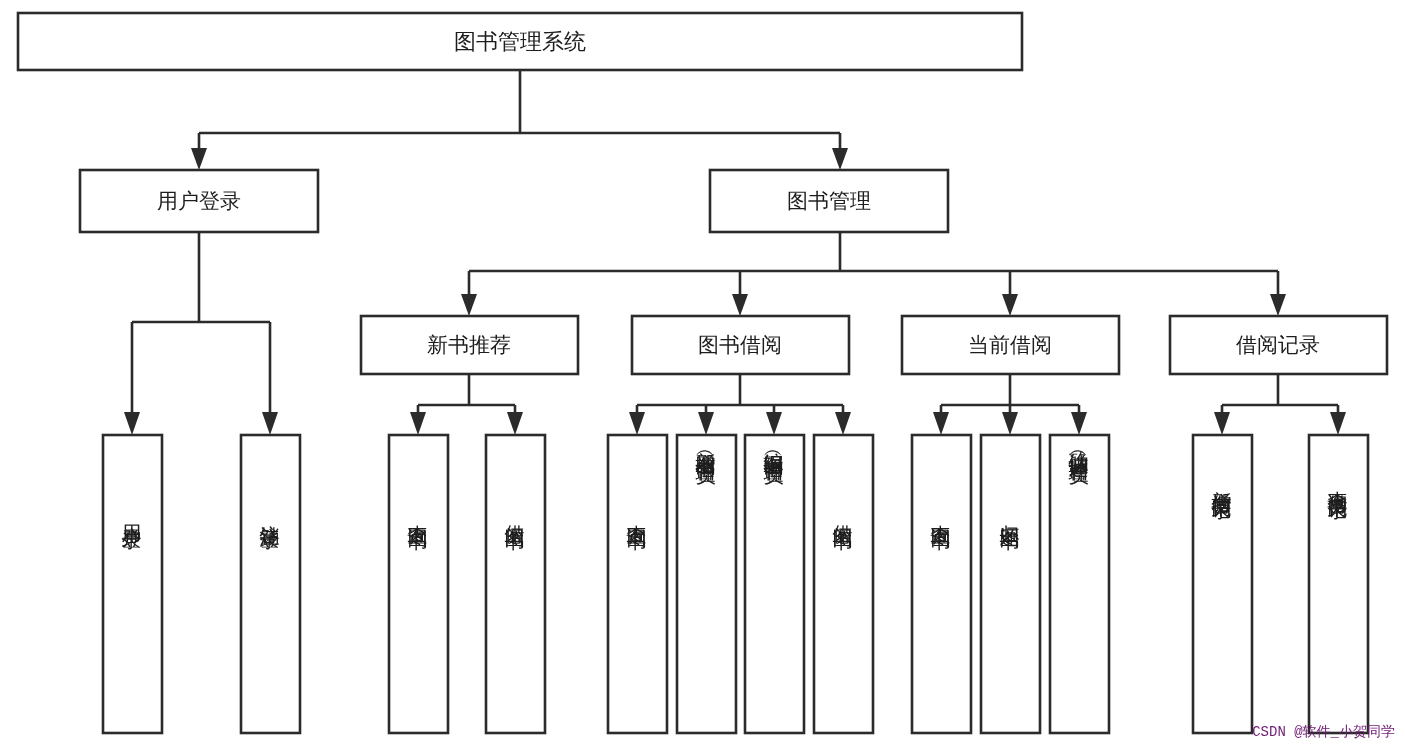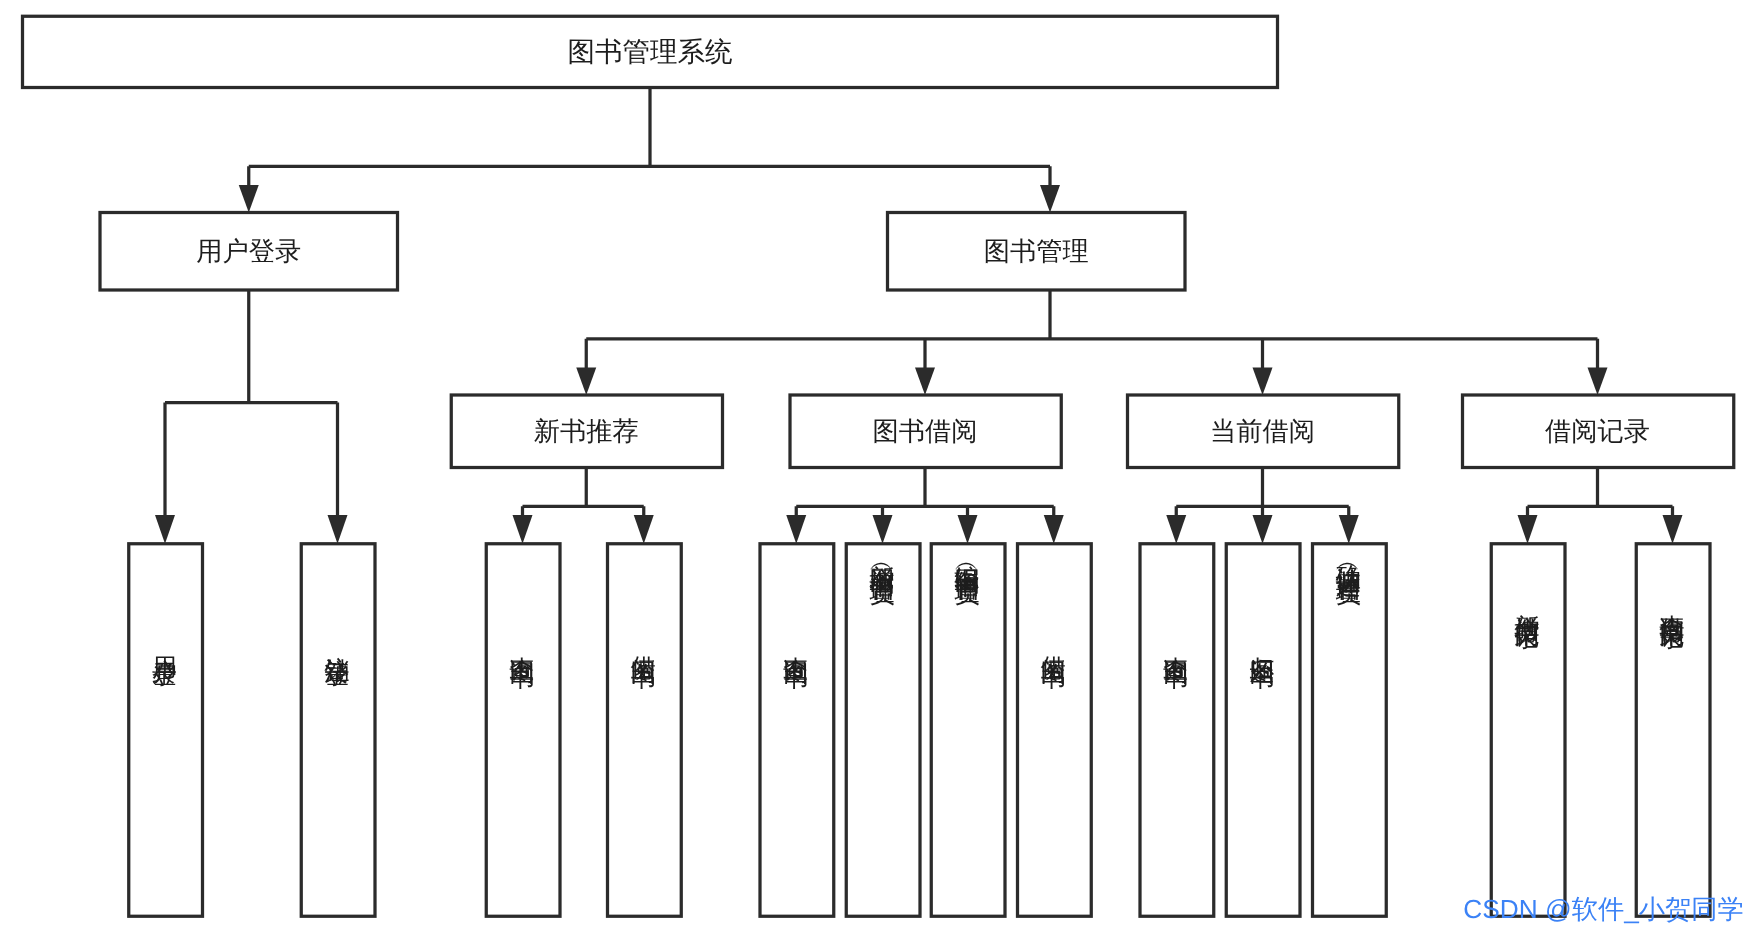--- a/index.html
+++ b/index.html
@@ -56,23 +56,23 @@
     writing-mode: vertical-rl;
     letter-spacing: 2px;
   }
   .title-label {
     font-size: 22px;
   }
   .watermark {
     position: absolute;
     right: 10px;
     bottom: 6px;
-    font-family: Liberation Sans, sans-serif;
-    font-size: 21px;
-    color: #3b82f6;
+    font-family: Liberation Mono, monospace;
+    font-size: 14px;
+    color: #701a75;
     white-space: nowrap;
     pointer-events: none;
     user-select: none;
   }
 </style>
 </head>
 <body>
 
 <div id="diagram-root">
 <svg class="diagram" viewBox="0 0 1405 747" xmlns="http://www.w3.org/2000/svg">

